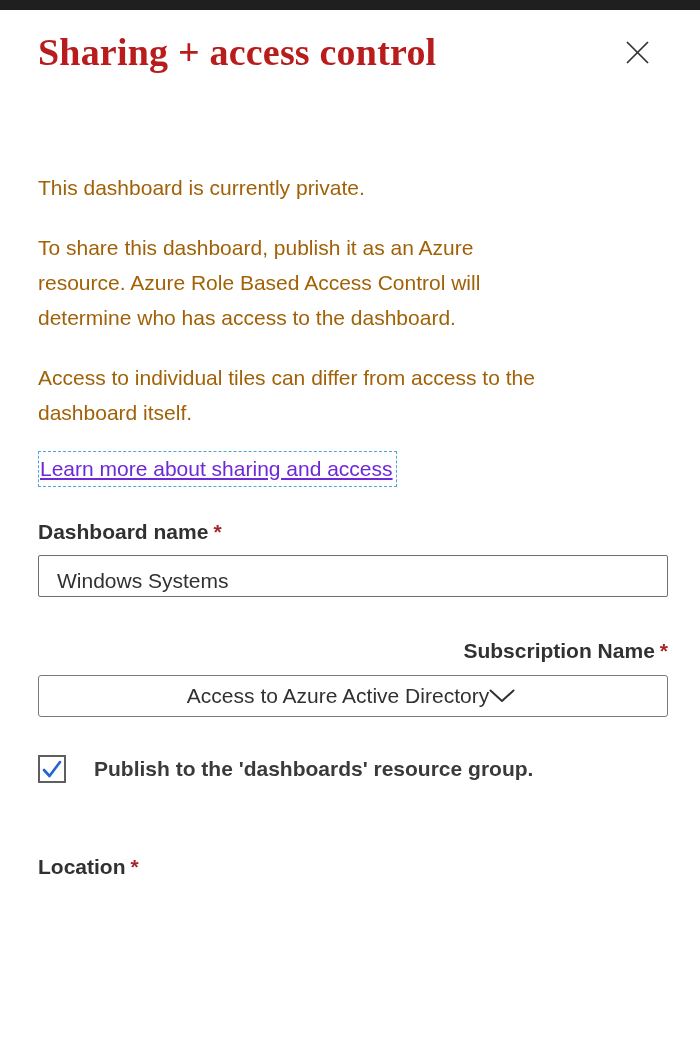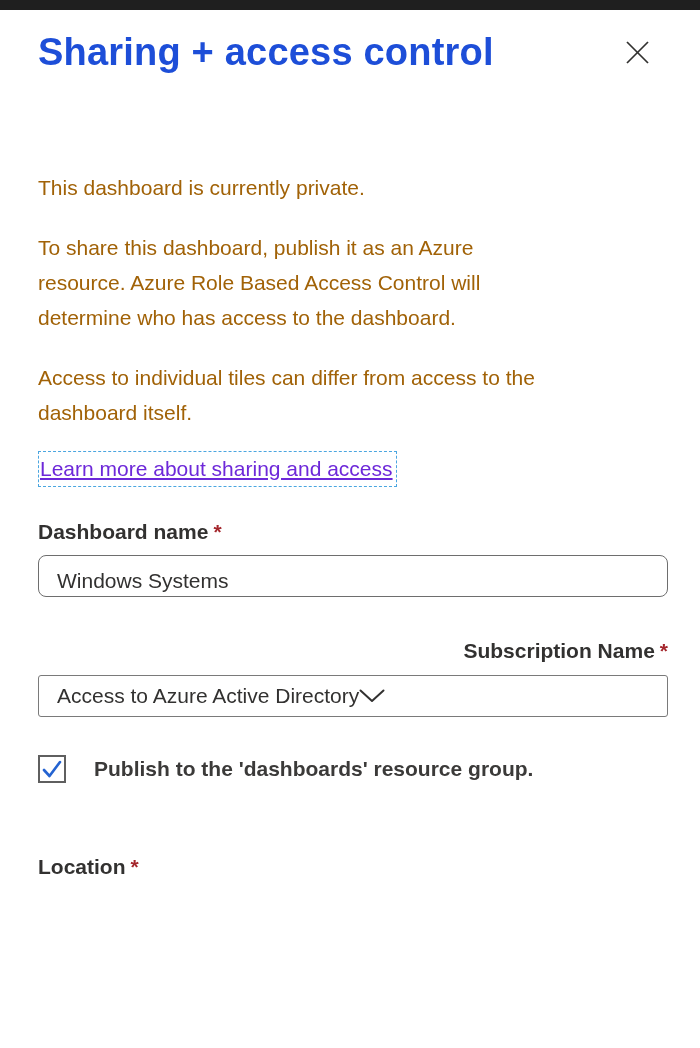--- a/index.html
+++ b/index.html
@@ -19,22 +19,23 @@
   .header {
     margin-top: 18px;
     display: flex;
     justify-content: space-between;
     align-items: flex-start;
   }
   .title {
     font-size: 38px;
     line-height: 48px;
     font-weight: 600;
-    color: #1d4ed8;
+    color: #b91c1c;
     letter-spacing: 0.2px;
+    font-family: Liberation Serif, serif;
   }
   .close-btn {
     background: none; border: none;
     padding: 4px; cursor: pointer;
     margin-top: 6px; margin-right: 12px;
     line-height: 0;
   }
   .intro p {
     font-size: 21px;
     line-height: 35px;
@@ -68,37 +69,37 @@
     color: #a4262c;
     font-weight: 600;
     margin-left: 5px;
   }
   .text-input {
     display: block;
     margin-top: 9px;
     width: 100%;
     height: 42px;
     border: 1.5px solid #6e6e6e;
-    border-radius: 8px;
+    border-radius: 2px;
     font-family: "Liberation Sans", "DejaVu Sans", sans-serif;
     font-size: 21px;
     color: #323130;
     padding: 9px 16px 0 18px;
     background: #ffffff;
     outline: none;
   }
   .dropdown {
     margin-top: 10px;
     width: 100%;
     height: 42px;
     border: 1.5px solid #7a7a7a;
     border-radius: 3px;
     display: flex;
     align-items: center;
-    justify-content: flex-start;
+    justify-content: center;
     padding: 0 22px 0 18px;
     cursor: pointer;
     background: #ffffff;
   }
   .dropdown-value {
     font-size: 21px;
     color: #323130;
   }
   .checkbox-row {
     margin-top: 38px;

